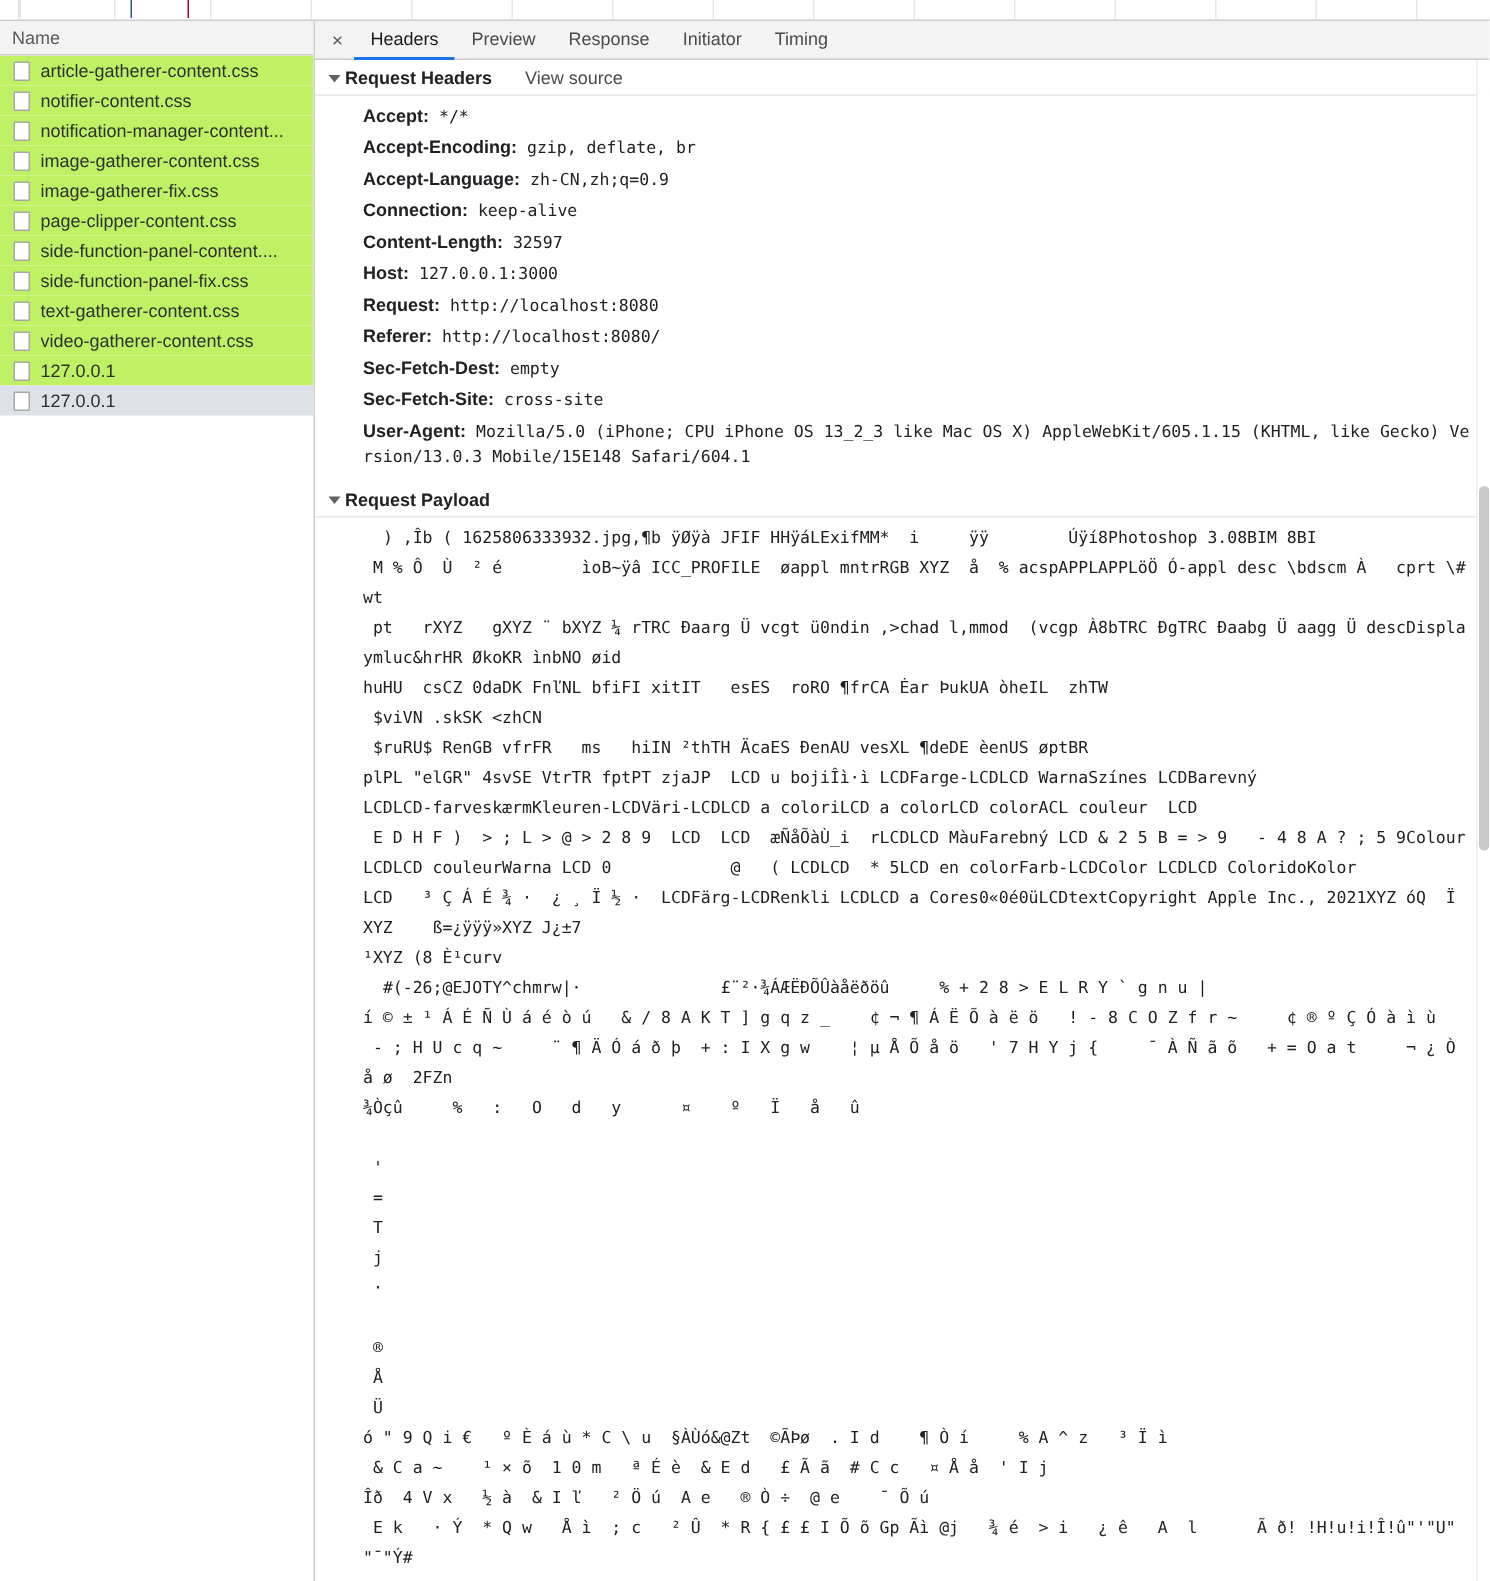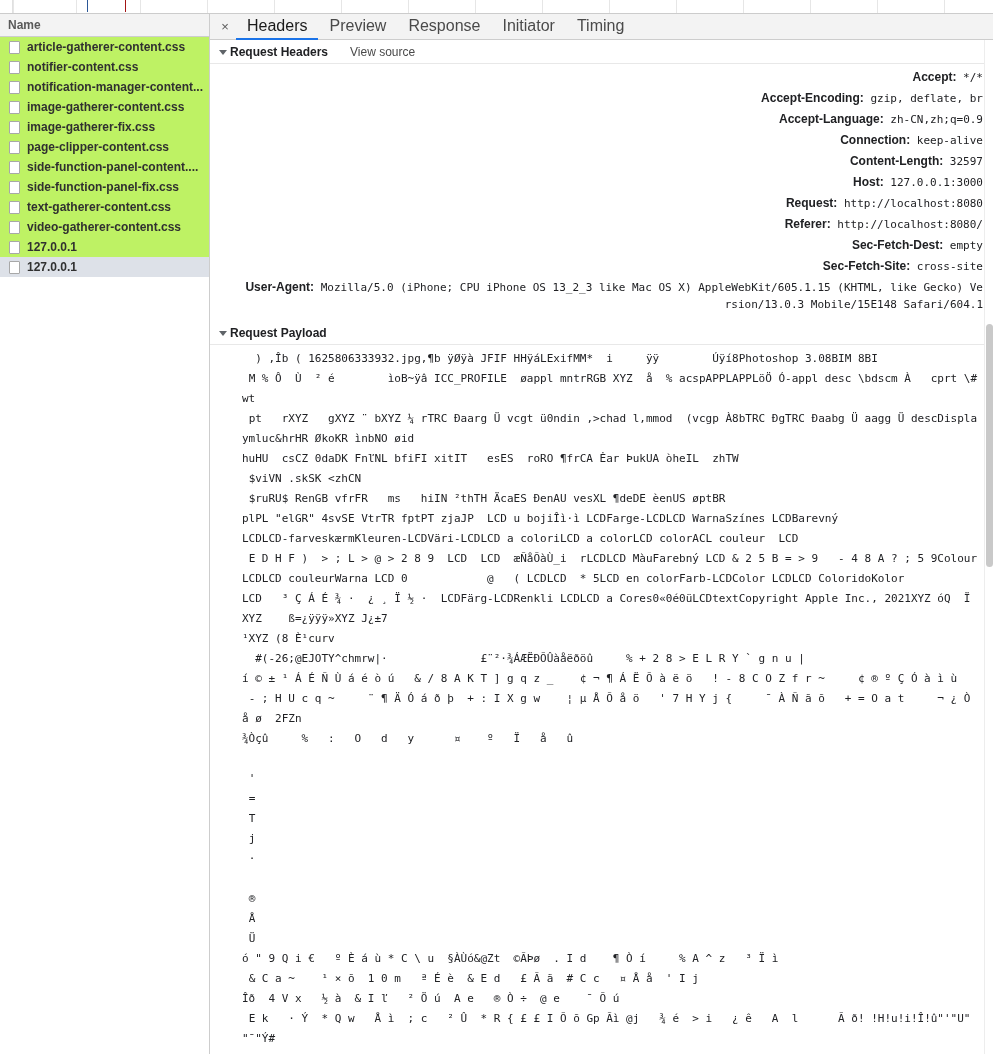--- a/index.html
+++ b/index.html
@@ -43,21 +43,21 @@
     background: #ffffff;
   }
 
   
   #netlist {
     width: 210px; flex: 0 0 210px;
     height: 100%;
     border-right: 1px solid #cdcdcd;
     background: #ffffff;
     overflow: hidden;
-    display: flex; flex-direction: column; font-weight: bold;
+    display: flex; flex-direction: column;
   }
   #netlist .lheader {
     height: 23px; flex: 0 0 23px;
     display: flex; align-items: center;
     padding-left: 8px;
     background: #f3f3f3;
     border-bottom: 1px solid #cdcdcd;
     font-size: 12px; color: #5a5a5a;
     user-select: none;
   }
@@ -102,21 +102,21 @@
   }
   #tabbar .closebtn {
     width: 22px; display: flex;
     align-items: center; justify-content: center;
     color: #5a5a5a; font-size: 13px;
     cursor: pointer;
   }
   #tabbar .tab {
     display: flex; align-items: center;
     padding: 0 11px;
-    font-size: 16px; color: #4a4a4a;
+    font-size: 12px; color: #4a4a4a;
     cursor: pointer;
     border-bottom: 2px solid transparent;
     margin-bottom: -1px;
   }
   #tabbar .tab.active {
     color: #1a1a1a;
     border-bottom-color: #1a73e8;
   }
 
   #detailbody {
@@ -148,21 +148,21 @@
   .section-head .stitle {
     font-weight: bold; color: #202124;
   }
   .section-head .viewsrc {
     margin-left: 22px;
     color: #4a4a4a; font-weight: normal;
     cursor: pointer;
     text-align: right;
   }
 
-  .headers-list { padding: 3px 0 6px 0; text-align: right; }
+  .headers-list { padding: 3px 0 6px 0; }
   .hrow {
     display: block;
     padding: 2px 10px 2px 32px;
     font-size: 12px;
     line-height: 16px;
     word-break: break-all;
   }
   .hrow .hk {
     font-weight: bold; color: #202124;
     font-family: "Liberation Sans", sans-serif;

